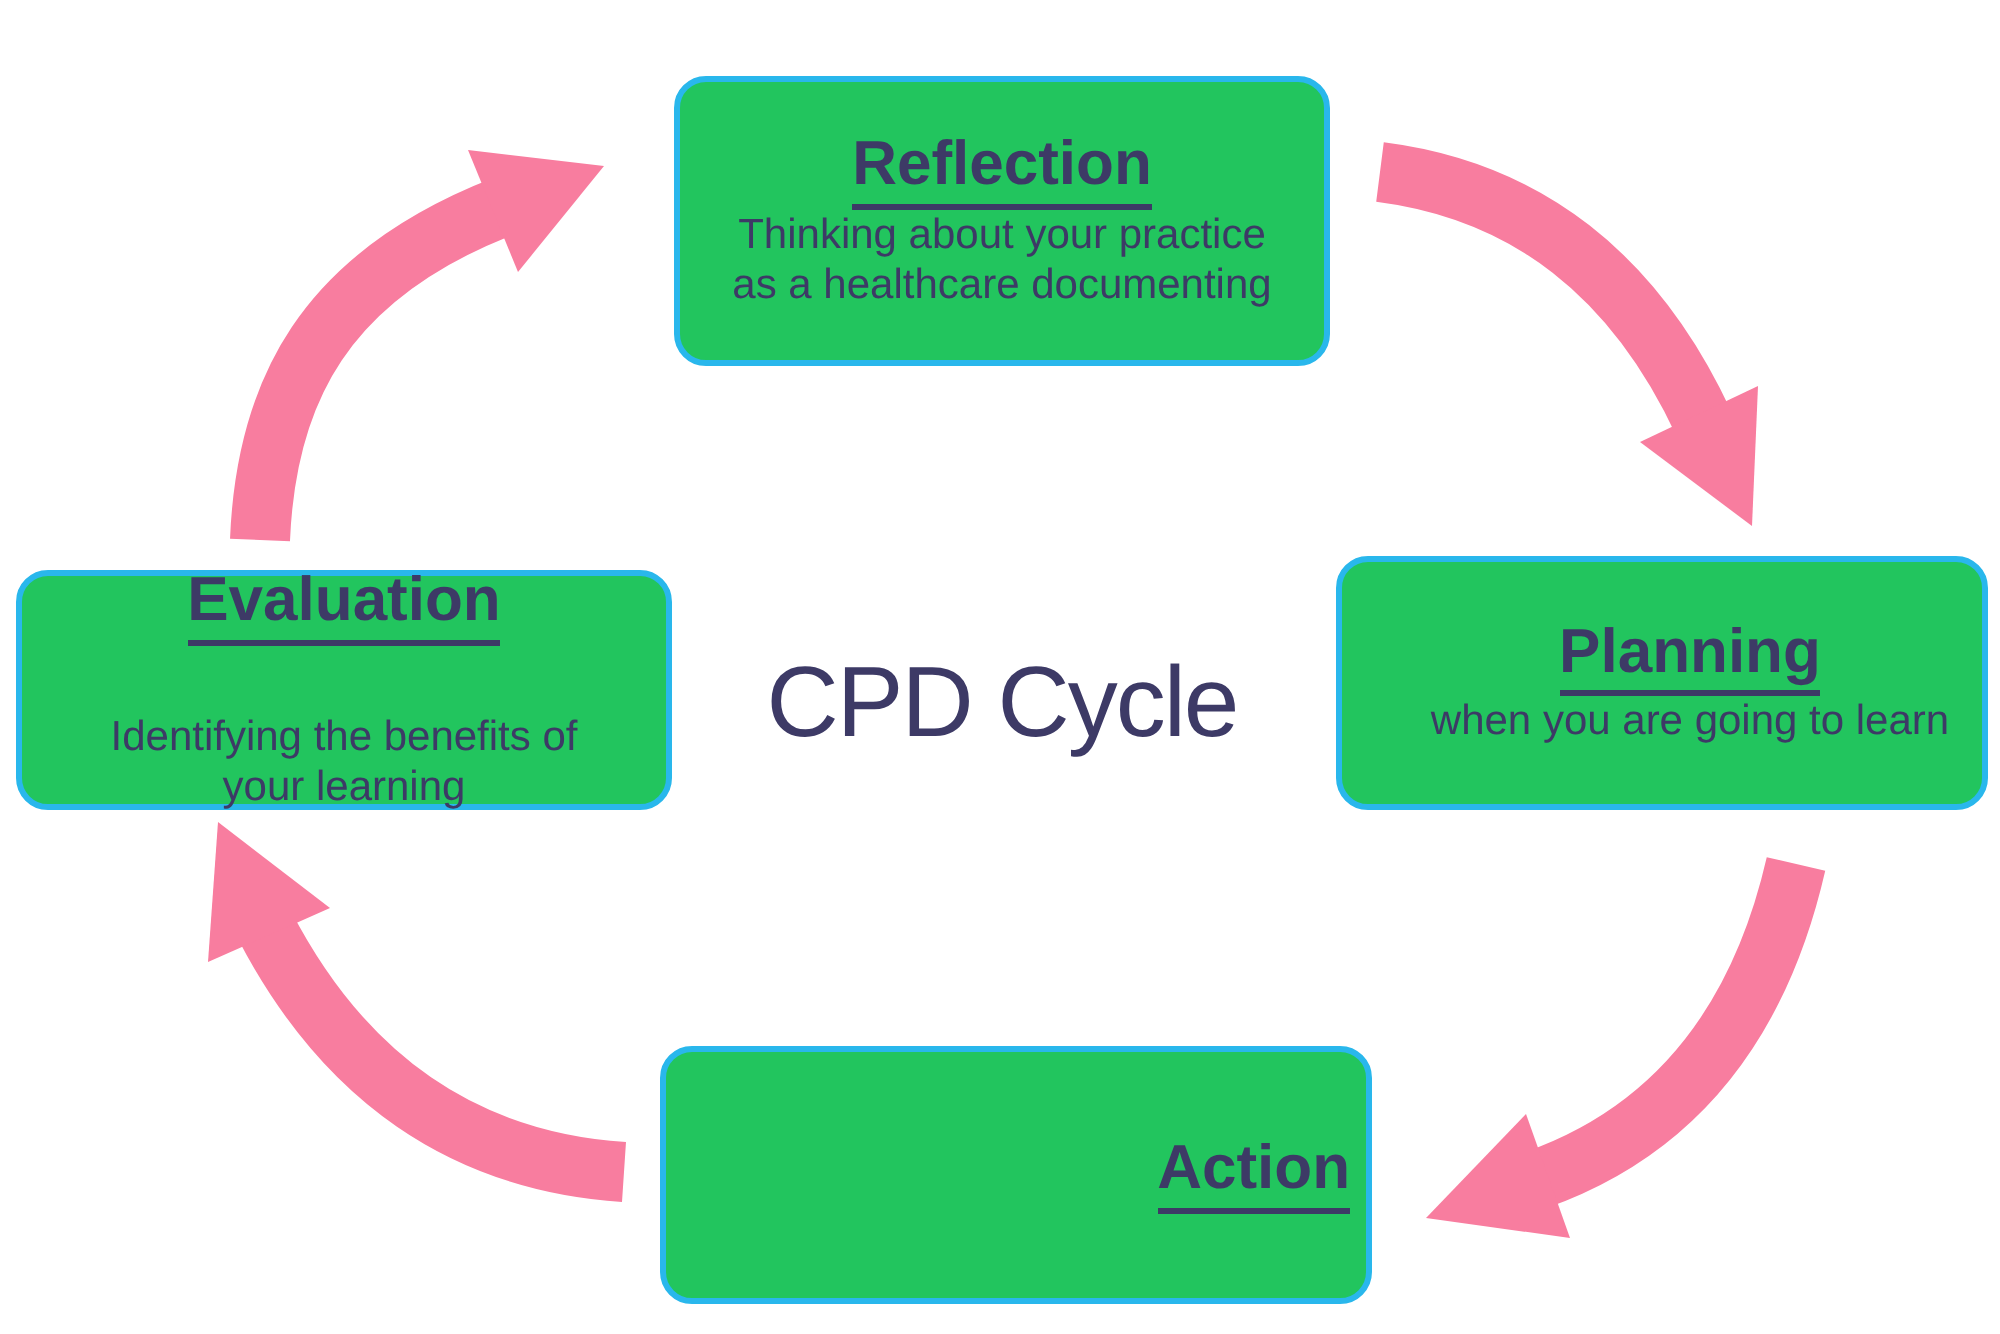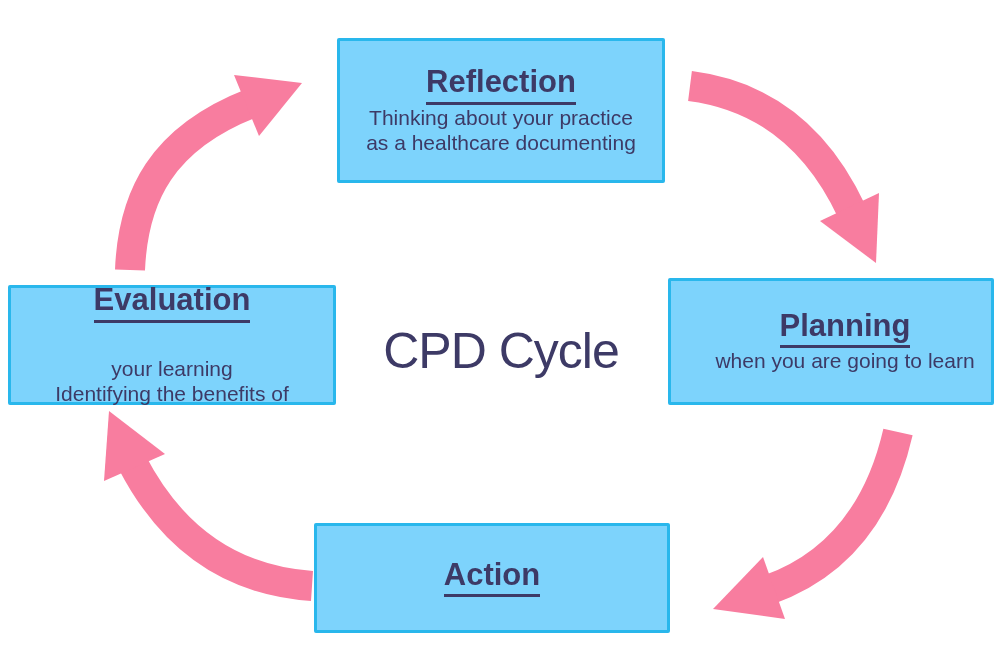--- a/index.html
+++ b/index.html
@@ -25,23 +25,23 @@
   }
   .arrow-body {
     fill: none;
     stroke: var(--arrow);
     stroke-width: 30;
     stroke-linecap: butt;
   }
   .arrow-head { fill: var(--arrow); }
   .stage {
     position: absolute;
-    background: #7dd3fc;
+    background: #22c55e;
     border: 3px solid var(--border);
-    border-radius: 2px;
+    border-radius: 16px;
     display: flex;
     flex-direction: column;
     align-items: center;
     justify-content: center;
     text-align: center;
     color: var(--text);
     padding: 6px 8px;
   }
   .stage-title {
     font-size: 31px;
@@ -54,21 +54,21 @@
     padding-bottom: 3px;
   }
   .stage-desc {
     font-size: 21px;
     line-height: 1.2;
     font-weight: 400;
   }
   .stage-desc span { display: block; }
   .stage-reflection { left: 337px; top: 38px;  width: 328px; height: 145px; }
   .stage-planning   { left: 668px; top: 278px; width: 326px; height: 127px; padding-left: 36px; }
-  .stage-action     { left: 314px; top: 523px; width: 356px; height: 110px; }
+  .stage-action     { left: 330px; top: 523px; width: 356px; height: 129px; align-items: flex-end; }
   .stage-evaluation { left: 8px;   top: 285px; width: 328px; height: 120px; gap: 33px; }
   .center-title {
     position: absolute;
     left: 351px; top: 321px;
     width: 300px; height: 60px;
     display: flex;
     align-items: center;
     justify-content: center;
     font-size: 50px;
     font-weight: normal;
@@ -116,20 +116,20 @@
     </p>
   </div>
 
   <div class="stage stage-action">
     <h2 class="stage-title"><span class="u">Action</span></h2>
   </div>
 
   <div class="stage stage-evaluation">
     <h2 class="stage-title"><span class="u">Evaluation</span></h2>
     <p class="stage-desc">
+      <span>Identifying the benefits of</span>
       <span>your learning</span>
-      <span>Identifying the benefits of</span>
     </p>
   </div>
 
   <div class="center-title">CPD Cycle</div>
 
 </div>
 
 </body></html>

